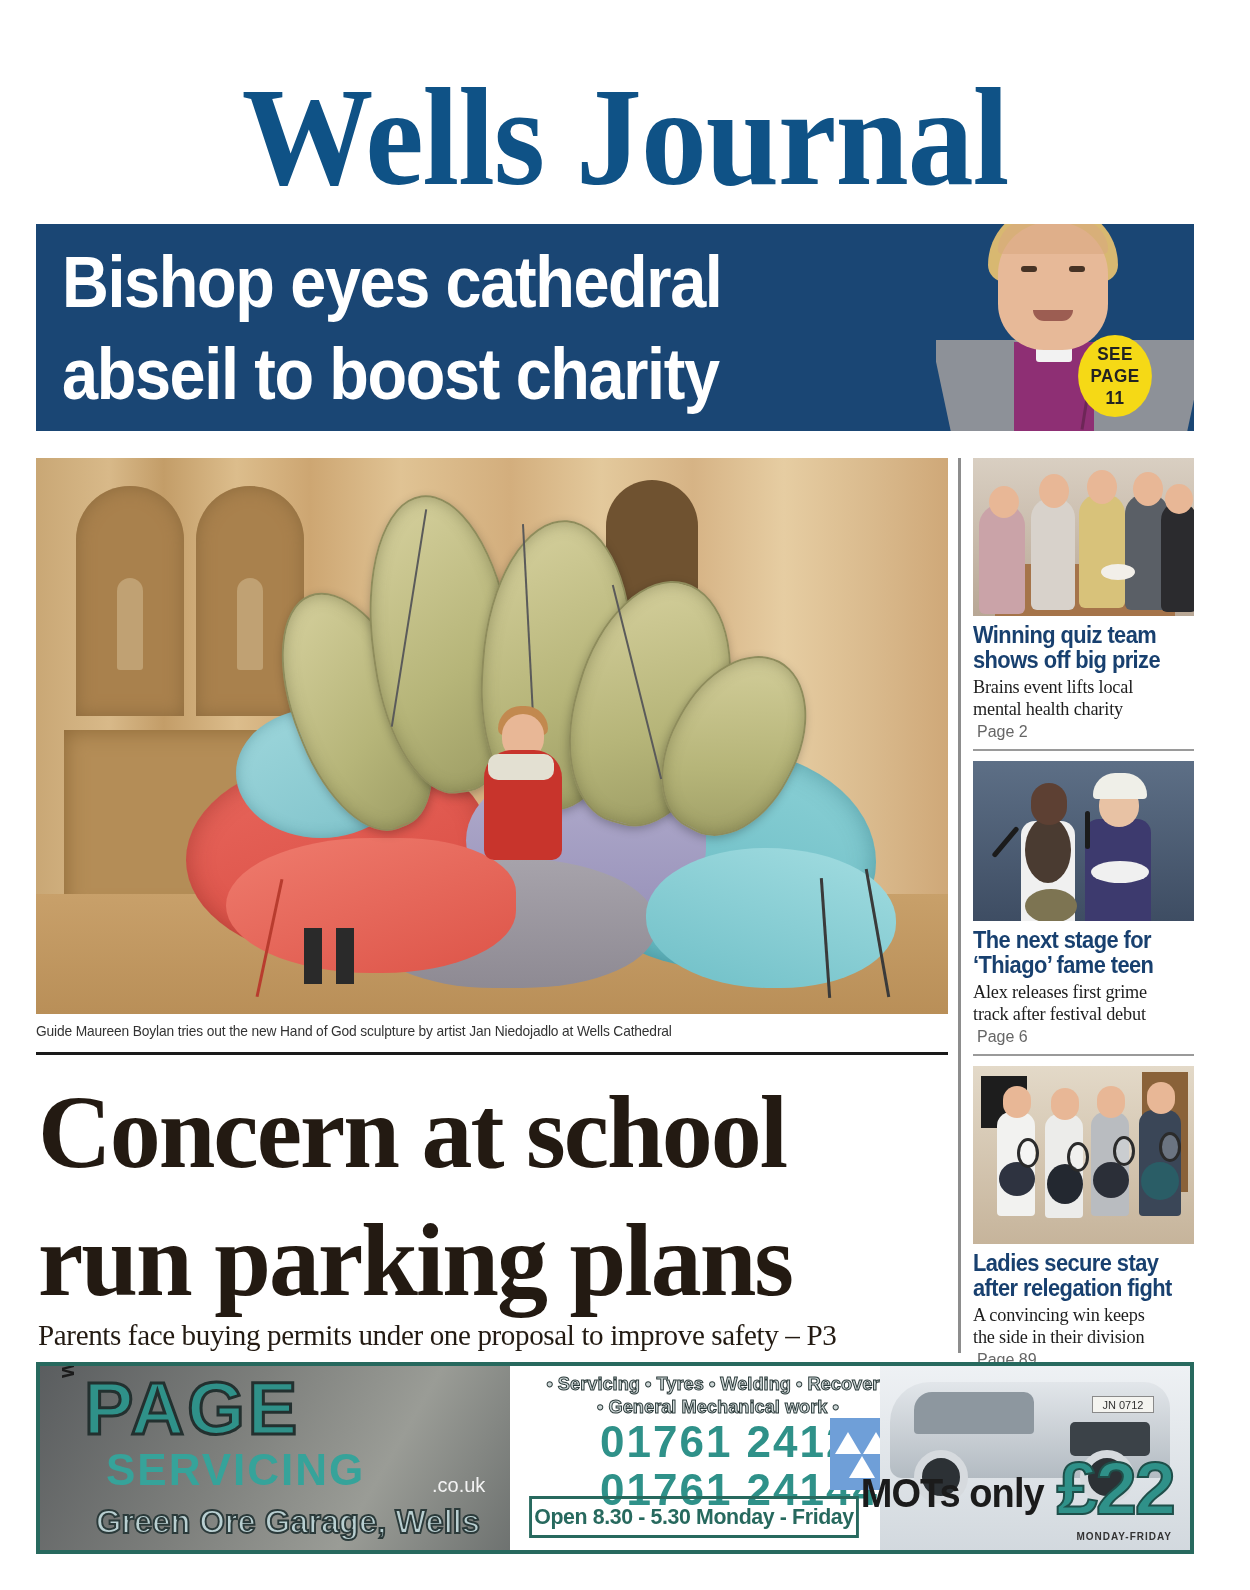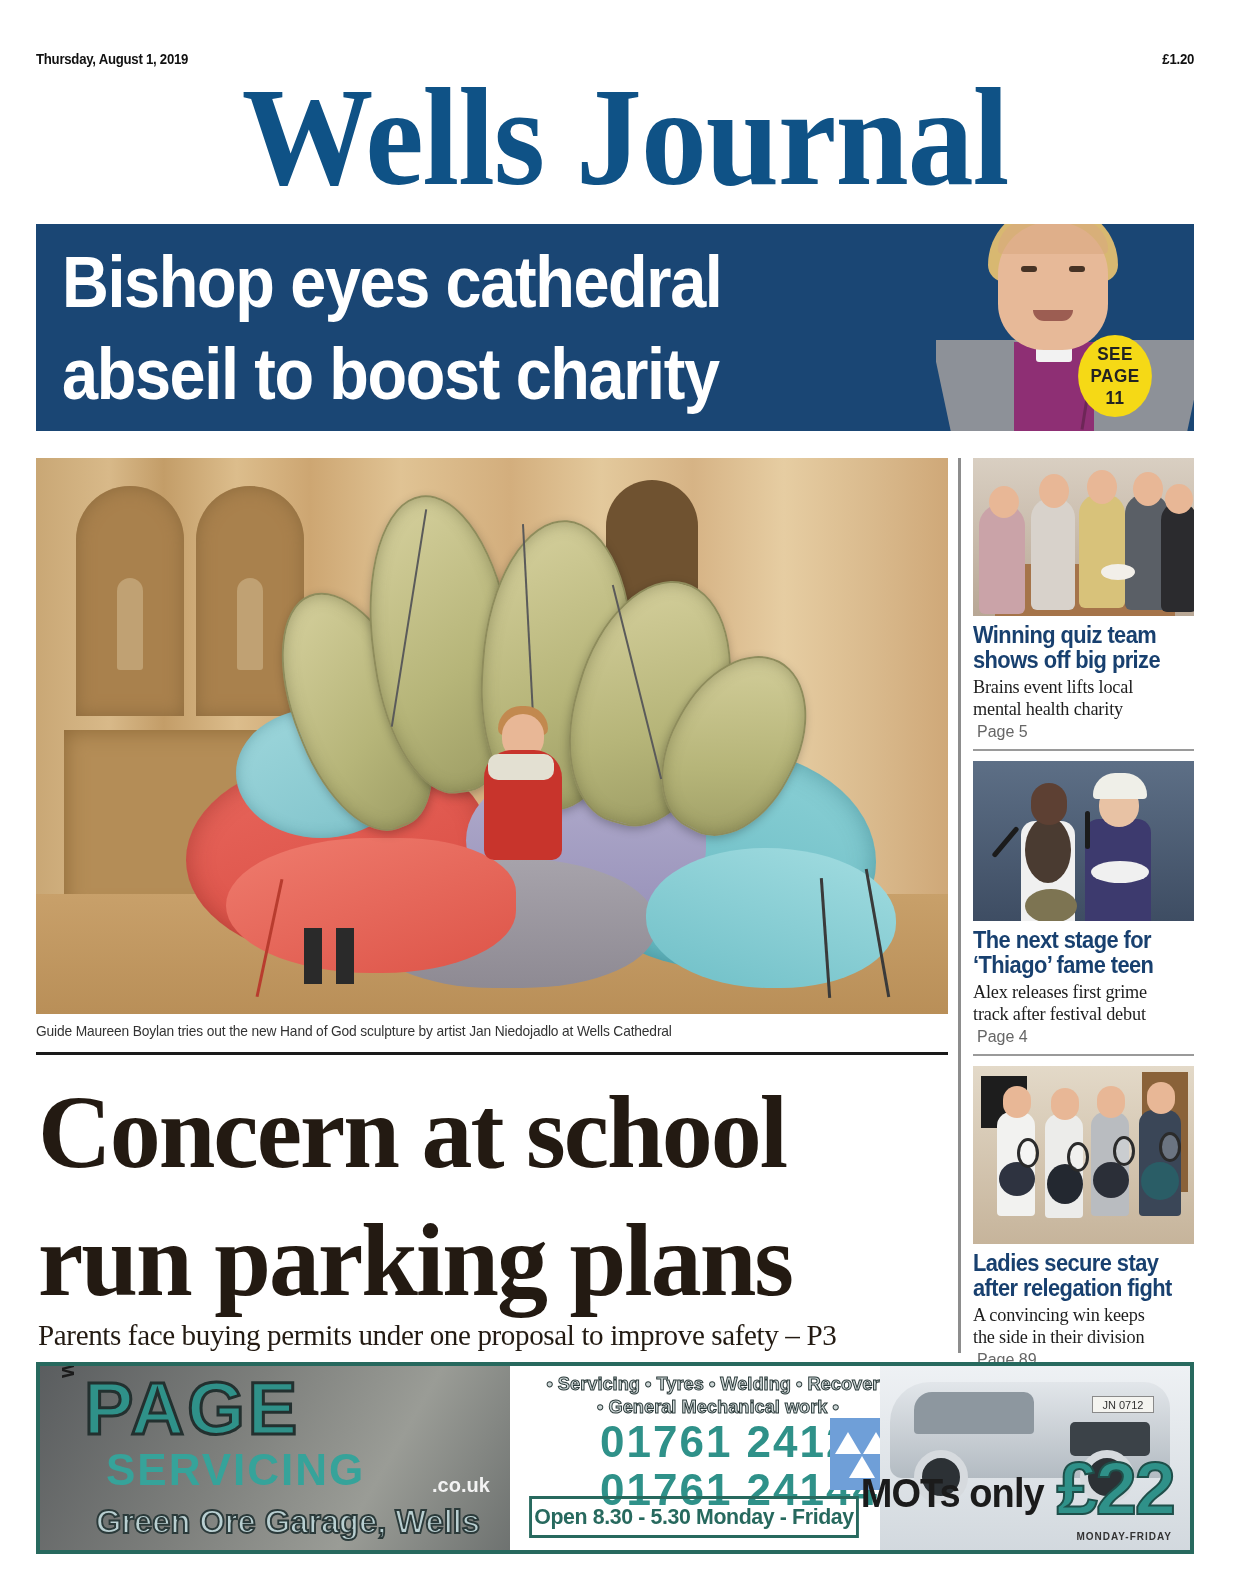--- a/index.html
+++ b/index.html
@@ -250,21 +250,21 @@
   }
   .ad-serv {
     position:absolute; left:58px; top:82px;
     font-family:"Liberation Sans", sans-serif; font-weight:bold;
     font-size:44px; line-height:44px; color:#36a39a;
     letter-spacing:2px;
     margin-left:8px;
   }
   .ad-couk {
     position:absolute; left:392px; top:108px;
-    font-family:"Liberation Sans", sans-serif; font-weight:bold;
+    font-family:"Liberation Sans", sans-serif; font-weight:normal;
     font-size:20px; color:#f3f3f3;
   }
   .ad-green {
     position:absolute; left:48px; top:136px; width:400px; text-align:center;
     font-family:"Liberation Sans", sans-serif; font-weight:bold;
     font-size:34px; color:#b9cfd1; -webkit-text-stroke:2px #2b3a3a;
     letter-spacing:0px;
     transform: scaleX(0.96);
   }
   .ad-servicelist {
@@ -346,24 +346,20 @@
     position:absolute; right:18px; bottom:8px;
     font-family:"Liberation Sans", sans-serif; font-weight:bold;
     font-size:10px; color:#333; letter-spacing:1px;
   }
 </style>
 </head>
 <body>
 
 <div class="page">
 
-  <div class="topbar">
-    <div class="date">Thursday, August 1, 2019</div>
-    <div class="price">£1.20</div>
-  </div>
 
   <div class="masthead">Wells Journal</div>
 
   <div class="banner">
     <div class="banner-photo">
       <div class="bp-bg"></div>
       <div class="bp-jacketL"></div>
       <div class="bp-jacketR"></div>
       <div class="bp-shirt"></div>
       <div class="bp-collar"></div>
@@ -459,21 +455,21 @@
         <div class="q-plate"></div>
       </div>
       <div class="side-hed">
         <div>Winning quiz team</div>
         <div>shows off big prize</div>
       </div>
       <div class="side-sub">
         <div>Brains event lifts local</div>
         <div>mental health charity</div>
       </div>
-      <div class="side-page">Page 5</div>
+      <div class="side-page">Page 2</div>
       <div class="side-rule"></div>
     </div>
 
     <div class="side-item" style="margin-top:10px;">
       <div class="side-photo" style="height:160px;">
         <div class="stagebg"></div>
         <div class="pers" style="left:48px; top:60px; width:54px; height:100px; background:#f0f0f0; border-radius:14px 14px 0 0;"></div>
         <div class="pers" style="left:52px; top:56px; width:46px; height:66px; background:#4a3b31;"></div>
         <div class="pers" style="left:58px; top:22px; width:36px; height:42px; background:#5d4033; border-radius:18px;"></div>
         <div class="pers" style="left:52px; top:128px; width:52px; height:34px; background:#7d7452;"></div>
@@ -485,21 +481,21 @@
         <div class="mic" style="left:112px; top:50px;"></div>
       </div>
       <div class="side-hed">
         <div>The next stage for</div>
         <div>‘Thiago’ fame teen</div>
       </div>
       <div class="side-sub">
         <div>Alex releases first grime</div>
         <div>track after festival debut</div>
       </div>
-      <div class="side-page">Page 4</div>
+      <div class="side-page">Page 6</div>
       <div class="side-rule"></div>
     </div>
 
     <div class="side-item" style="margin-top:10px;">
       <div class="side-photo" style="height:178px;">
         <div class="gymbg"></div>
         <div class="g-tv"></div>
         <div class="g-door"></div>
         <div class="pers" style="left:24px; top:46px; width:38px; height:104px; background:#f2f2f0; border-radius:14px 14px 4px 4px;"></div>
         <div class="pers" style="left:30px; top:20px; width:28px; height:32px; background:#e8b796; border-radius:14px;"></div>

